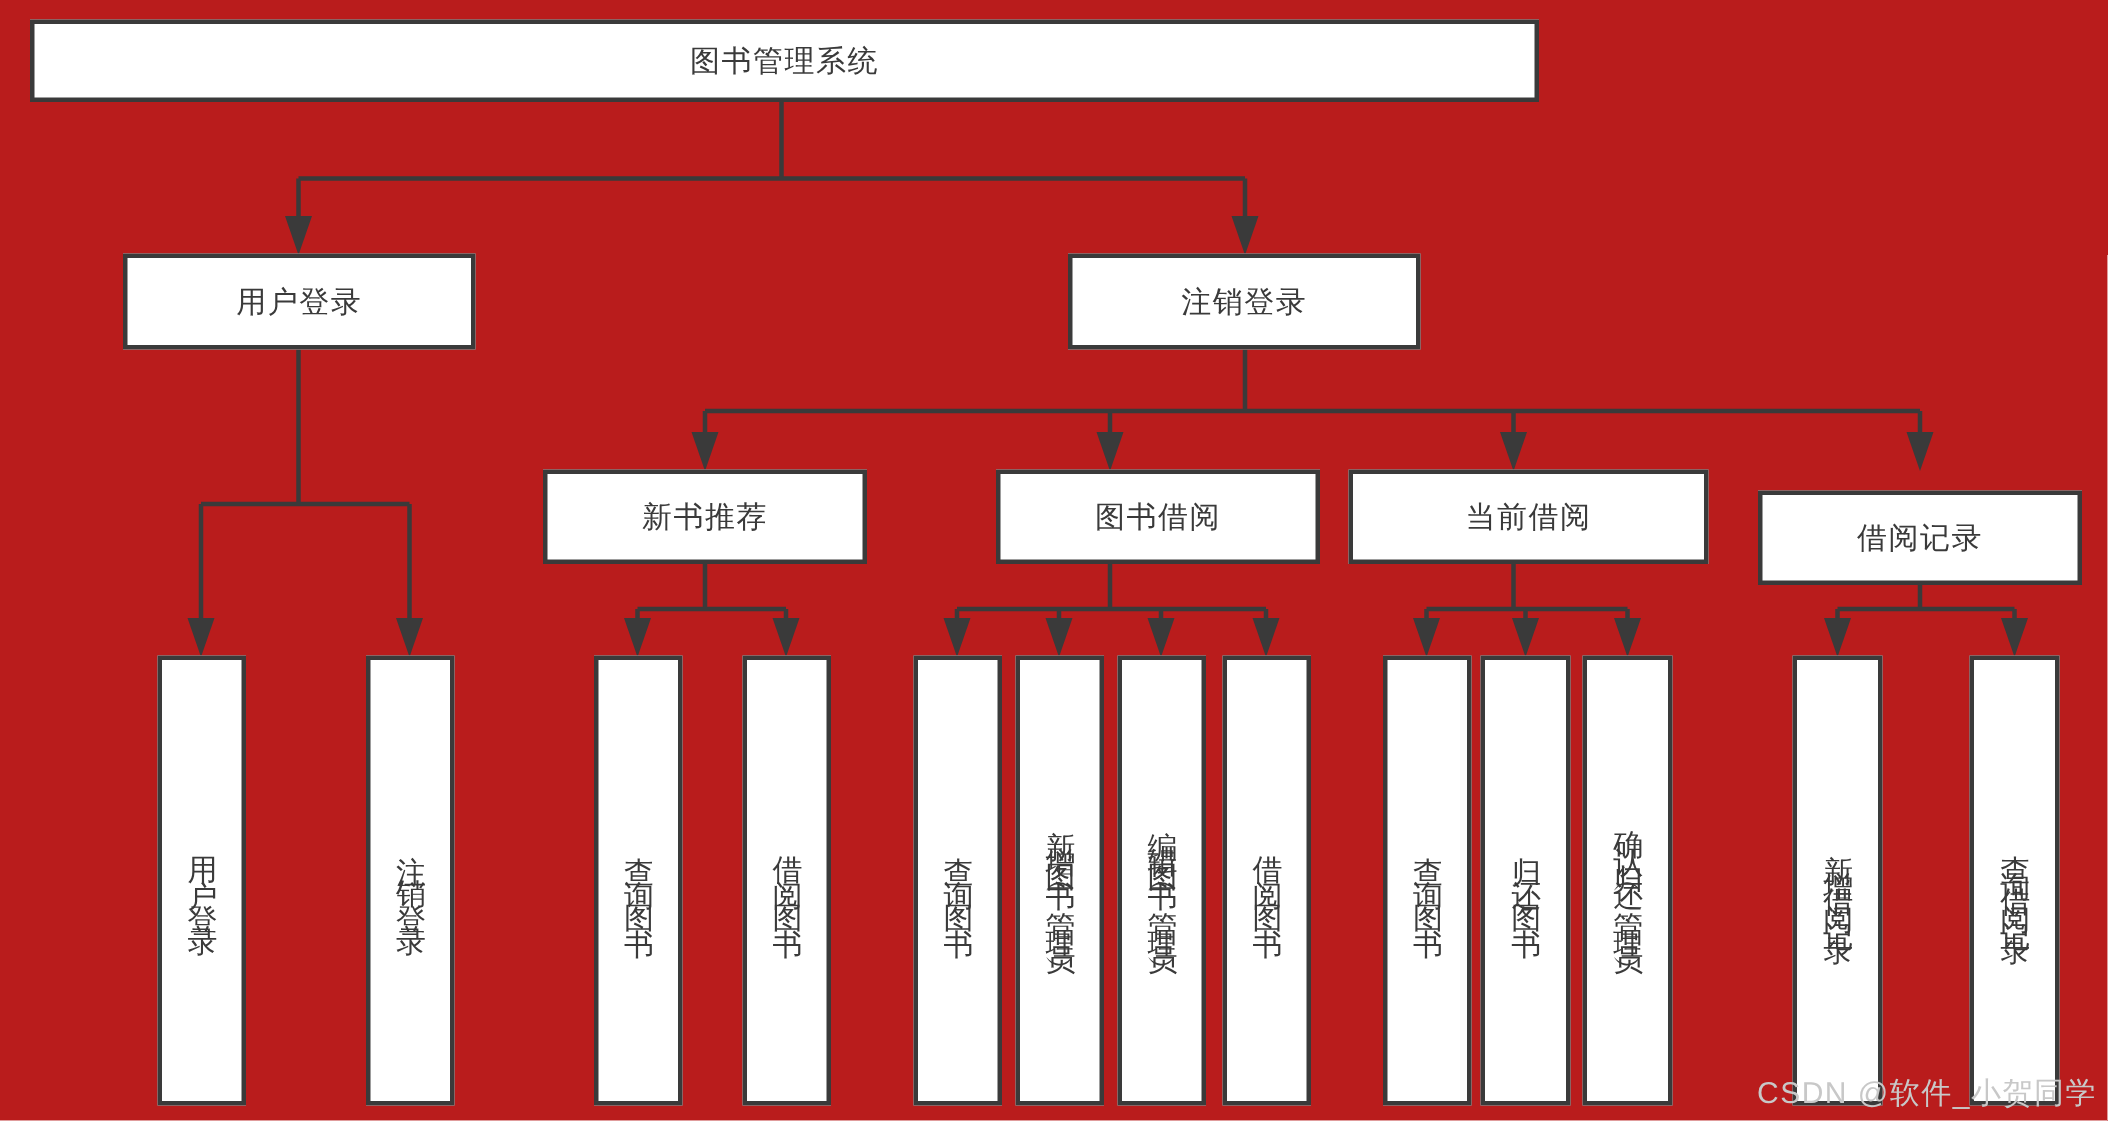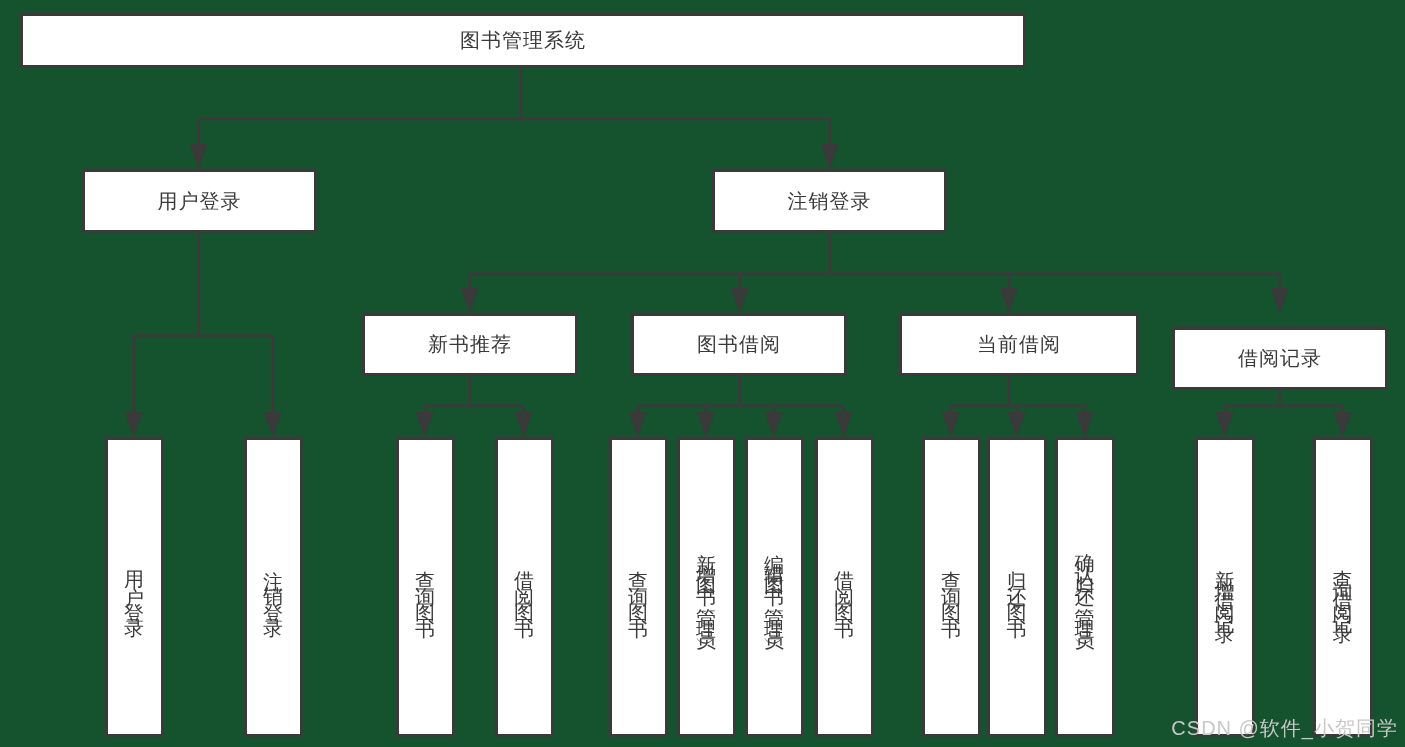--- a/index.html
+++ b/index.html
@@ -1,19 +1,19 @@
 <!DOCTYPE html>
 <html><head>
 <meta charset="utf-8">
 <style>
   html,body { margin:0; padding:0; background:#ffffff; }
   #canvas {
     position:relative;
     width:1405px; height:747px;
-    background:#14532d;
+    background:#b91c1c;
     font-family:"Liberation Sans","DejaVu Sans",sans-serif;
     overflow:hidden;
   }
   #connectors {
     position:absolute; left:0; top:0; width:1405px; height:747px;
   }
   .box {
     position:absolute;
     background:#ffffff;
     border:3px solid #3a3a3a;
@@ -32,21 +32,21 @@
   .sp16 { letter-spacing:16px; }
   .sp11 { letter-spacing:11px; }
 
   
   #root       { left:20px;  top:13px;  width:1006px; height:55px; }
   
   #n-login    { left:82px;  top:169px; width:235px; height:64px; }
   #n-mgmt     { left:712px; top:169px; width:235px; height:64px; }
   
   #n-rec      { left:362px;  top:313px; width:216px; height:63px; }
-  #n-borrow   { left:631px;  top:313px; width:216px; height:63px; }
+  #n-borrow   { left:664px;  top:313px; width:216px; height:63px; }
   #n-current  { left:899px;  top:313px; width:240px; height:63px; }
   #n-records  { left:1172px; top:327px; width:216px; height:63px; }
   
   .leaf { top:437px; width:59px; height:300px; }
   #l1  { left:105px; }
   #l2  { left:244px; }
   #l3  { left:396px; }
   #l4  { left:495px; }
   #l5  { left:609px; }
   #l6  { left:677px; }

